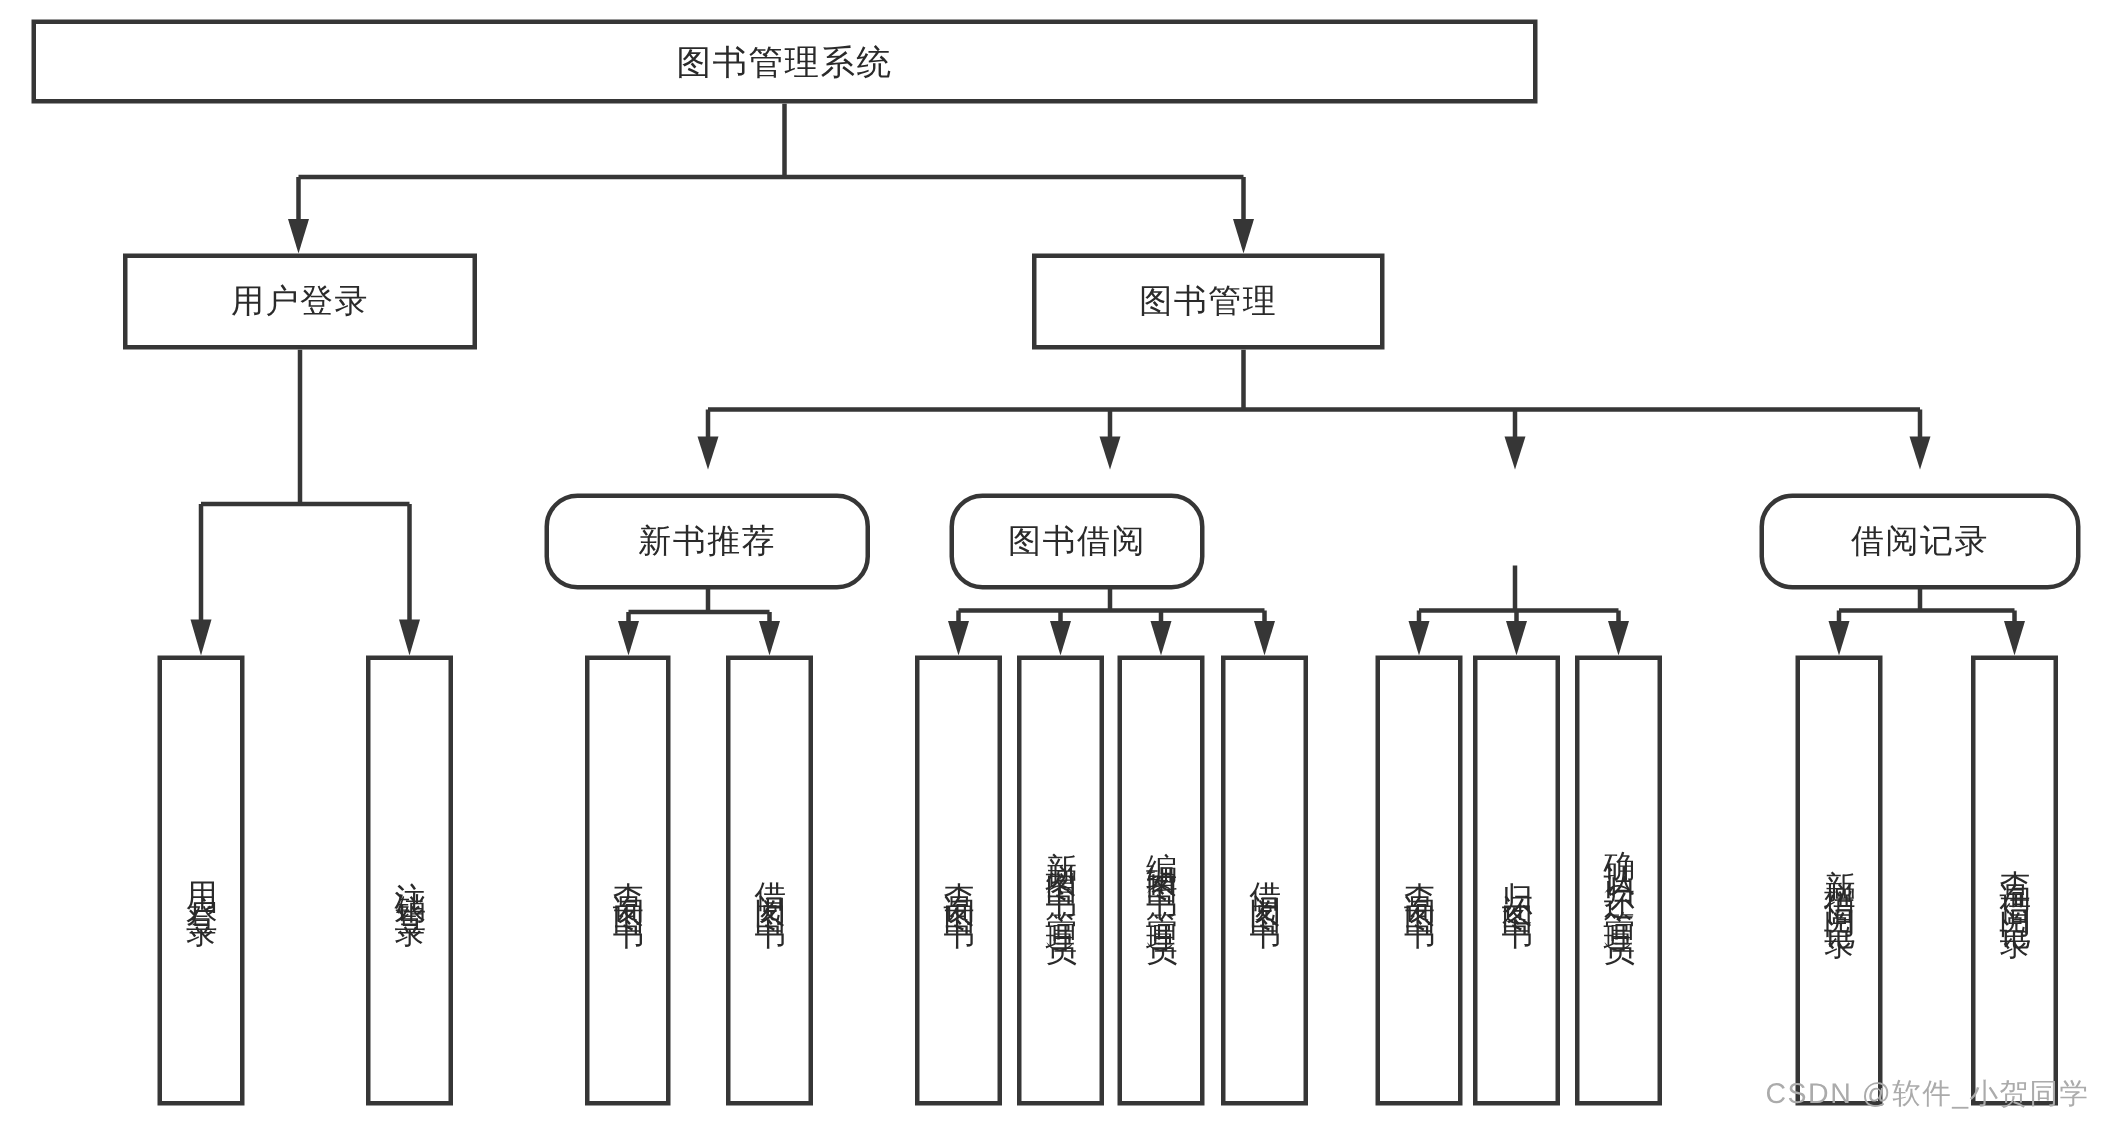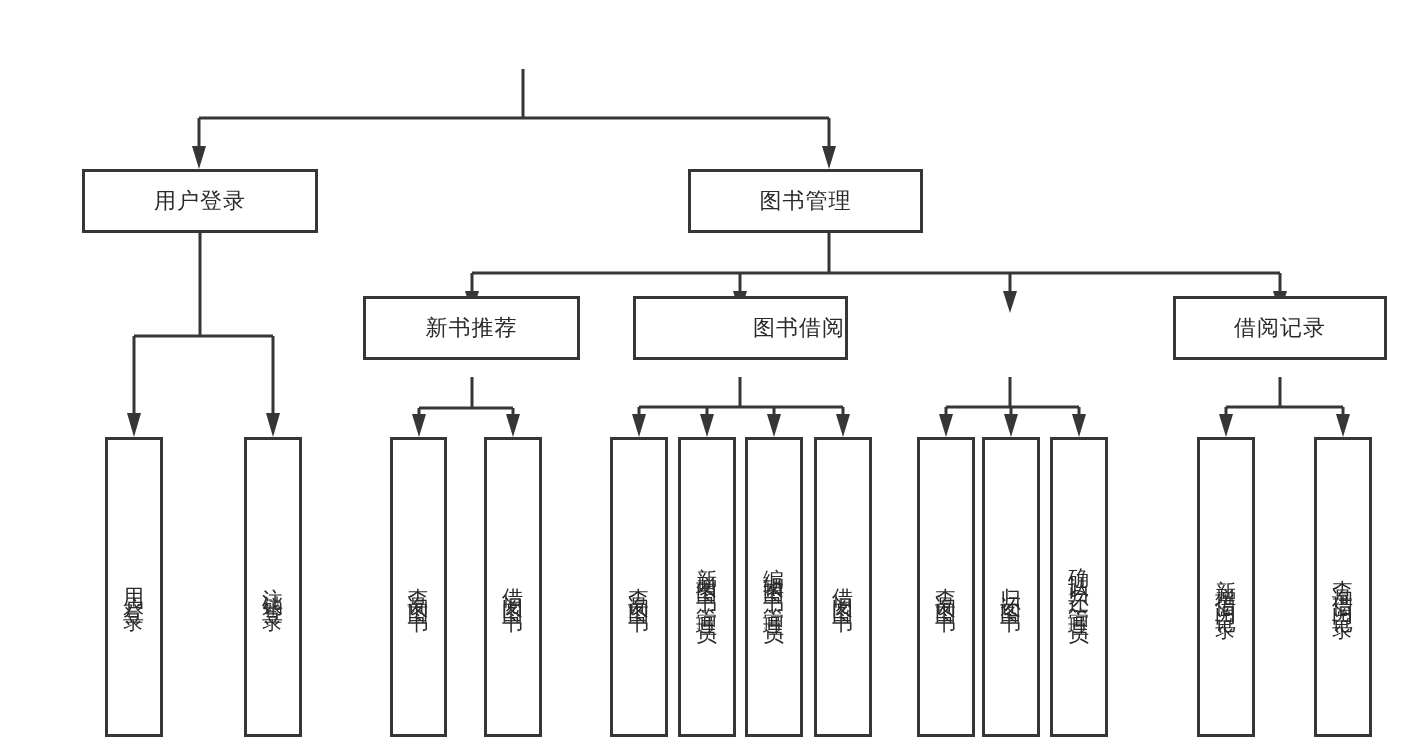--- a/index.html
+++ b/index.html
@@ -33,23 +33,23 @@
     writing-mode:vertical-rl;
     text-orientation:mixed;
     font-size:21px;
     line-height:1;
     letter-spacing:8px;
     white-space:nowrap;
   }
   .root{left:21px;top:13px;width:1004px;height:56px;}
   .lv2a{left:82px;top:169px;width:236px;height:64px;}
   .lv2b{left:688px;top:169px;width:235px;height:64px;}
-  .lv3{top:296px;height:64px;}
+  .lv3{top:329px;height:64px;border-radius:22px;}
   .lv3a{left:363px;width:217px;}
-  .lv3b{left:633px;width:215px;justify-content:flex-end;}
+  .lv3b{left:633px;width:170px;}
   .lv3c{left:903px;width:215px;}
   .lv3d{left:1173px;width:214px;}
   .leaf{top:437px;height:300px;width:58px;}
   .l1{left:105px;} .l2{left:244px;}
   .l3{left:390px;width:57px;} .l4{left:484px;}
   .l5{left:610px;} .l6{left:678px;} .l7{left:745px;} .l8{left:814px;}
   .l9{left:917px;} .l10{left:982px;} .l11{left:1050px;}
   .l12{left:1197px;} .l13{left:1314px;}
   .watermark{
     position:absolute;
@@ -101,20 +101,23 @@
       <polygon points="1004,414 1018,414 1011,437"></polygon>
       <polygon points="1072,414 1086,414 1079,437"></polygon>
     </g>
     <g>
       <path d="M1280,377 V407 M1226,407 H1343 M1226,407 V417 M1343,407 V417"></path>
       <polygon points="1219,414 1233,414 1226,437"></polygon>
       <polygon points="1336,414 1350,414 1343,437"></polygon>
     </g>
   </svg>
 
+  <div class="box root">
+    <span class="hlabel">图书管理系统</span>
+  </div>
 
   <div class="box lv2a">
     <span class="hlabel">用户登录</span>
   </div>
   <div class="box lv2b">
     <span class="hlabel">图书管理</span>
   </div>
 
   <div class="box lv3 lv3a">
     <span class="hlabel">新书推荐</span>
@@ -163,13 +166,14 @@
     <span class="vlabel">确认归还（管理员）</span>
   </div>
 
   <div class="box leaf l12">
     <span class="vlabel">新增借阅记录</span>
   </div>
   <div class="box leaf l13">
     <span class="vlabel">查询借阅记录</span>
   </div>
 
+  <div class="watermark">CSDN @软件_小贺同学</div>
 </div>
 
 </body></html>

